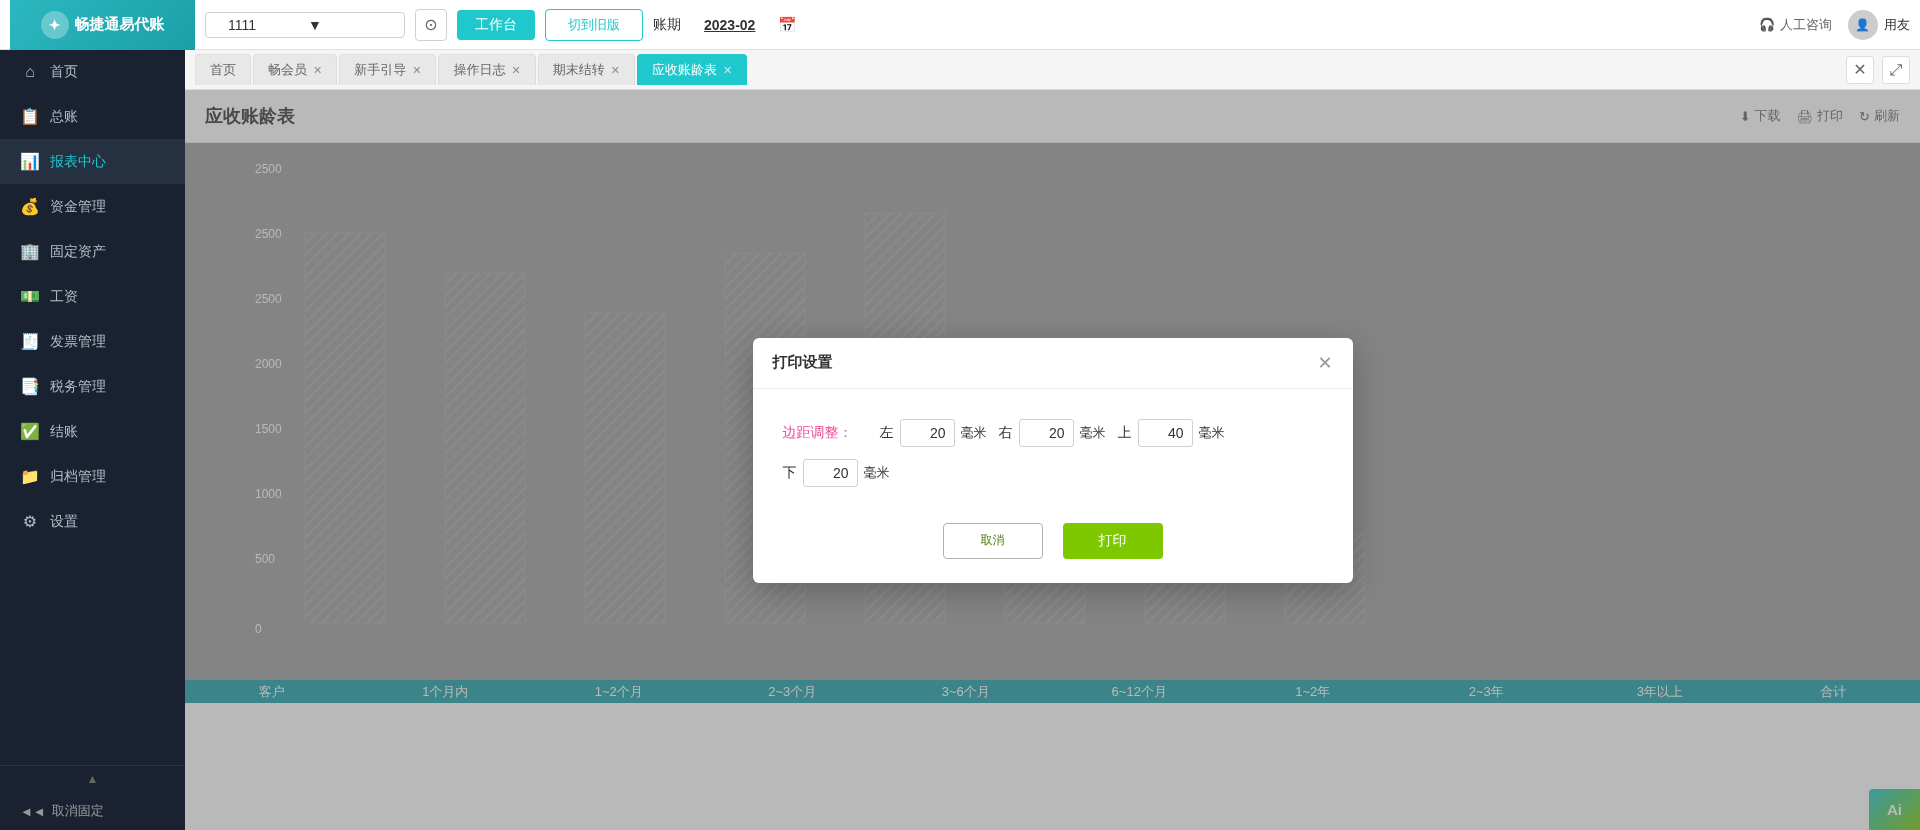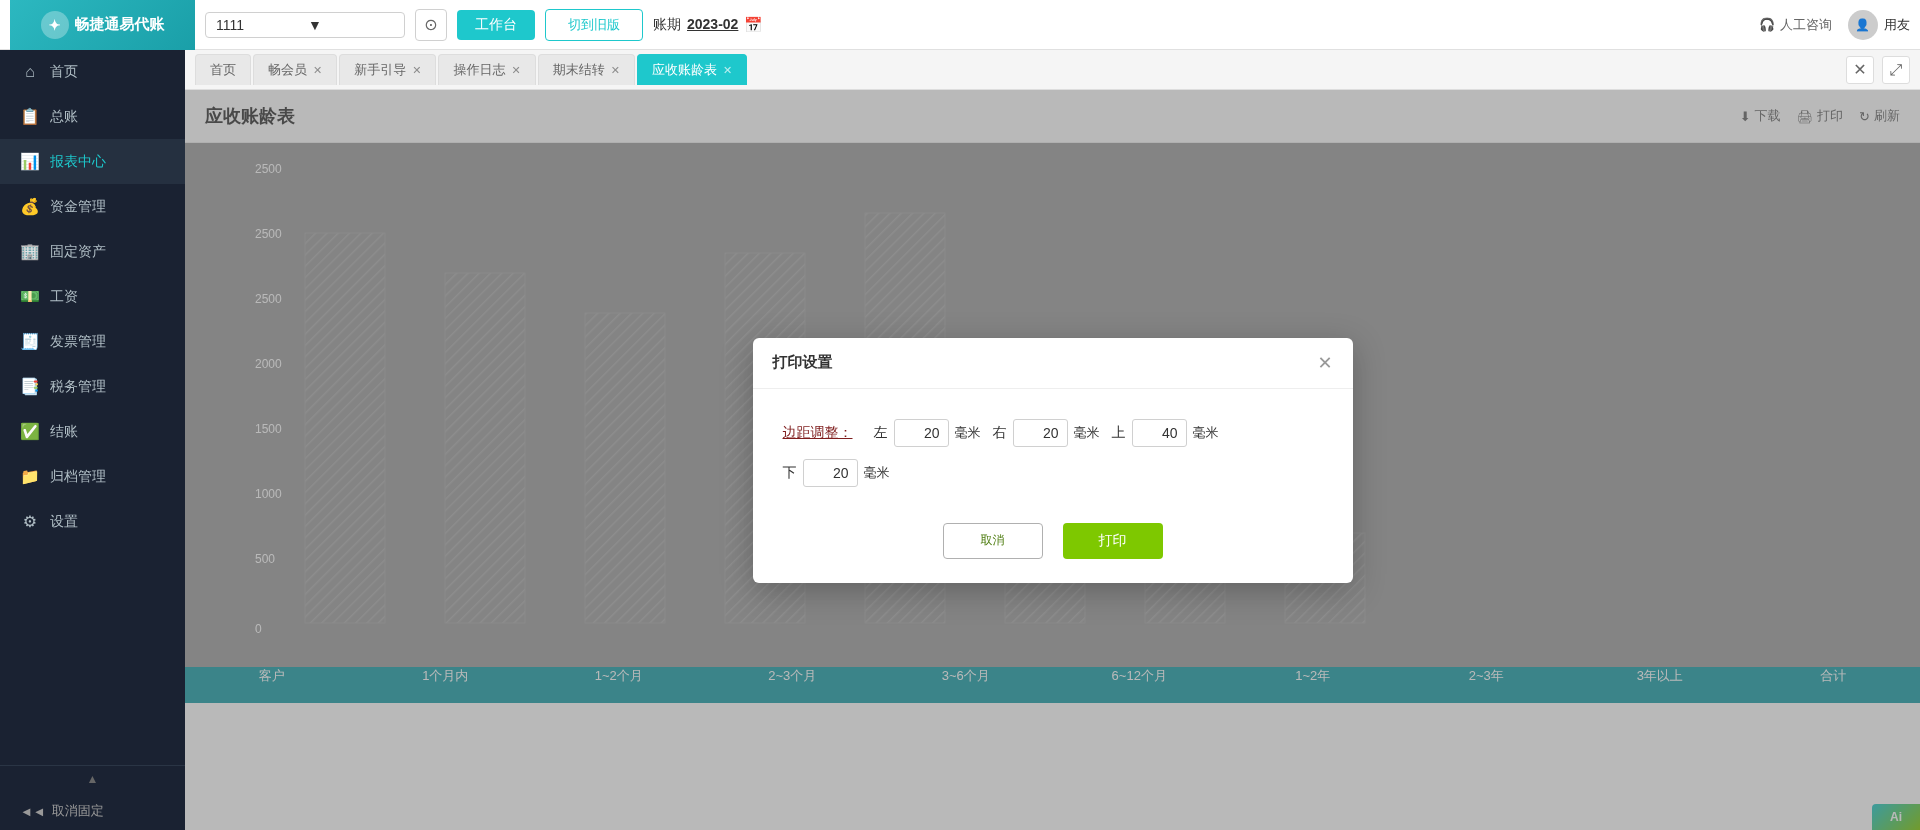--- a/index.html
+++ b/index.html
@@ -31,21 +31,21 @@
       width: 28px; height: 28px; margin-right: 6px;
       background: rgba(255,255,255,0.3);
       border-radius: 50%;
       display: flex; align-items: center; justify-content: center;
       font-size: 14px;
     }
     .company-selector {
       display: flex; align-items: center; gap: 6px;
       border: 1px solid #d0d0d0;
       border-radius: 4px;
-      padding: 4px 10px;
+      padding: 4px 22px;
       min-width: 200px;
       cursor: pointer;
       background: #fff;
     }
     .company-selector span { flex: 1; font-size: 14px; color: #333; }
     .dropdown-arrow { color: #999; font-size: 11px; }
     .icon-btn {
       width: 32px; height: 32px;
       border: 1px solid #d0d0d0;
       border-radius: 4px;
@@ -67,21 +67,21 @@
     .switch-btn {
       border: 1px solid #1ec8cc;
       color: #1ec8cc;
       background: #fff;
       border-radius: 4px;
       padding: 6px 22px;
       font-size: 13px;
       cursor: pointer;
     }
     .period-area {
-      display: flex; gap: 6px;
+      display: flex; align-items: center; gap: 23px;
       font-size: 14px; color: #333;
     }
     .period-value { font-weight: bold; text-decoration: underline; }
     .calendar-icon { color: #1ec8cc; cursor: pointer; font-size: 15px; }
     .header-right {
       margin-left: auto;
       display: flex; align-items: center; gap: 16px;
     }
     .consult-btn {
       display: flex; align-items: center; gap: 4px;
@@ -211,22 +211,22 @@
       display: flex; align-items: center; gap: 4px;
       color: #666; cursor: pointer; font-size: 13px;
     }
 
     
     .table-header-bar {
       position: absolute;
       bottom: 0;
       left: 0; right: 0;
       background: #1a9fa8;
-      height: 36px;
-      display: flex; align-items: flex-start;
+      height: 23px;
+      display: flex; align-items: center;
     }
     .th-cell {
       color: #fff;
       font-size: 13px;
       text-align: center;
       padding: 0 10px;
       flex: 1;
     }
 
     
@@ -254,21 +254,21 @@
     }
     .modal-close {
       cursor: pointer; color: #999; font-size: 18px;
     }
     .modal-body {
       padding: 30px 30px 20px;
     }
     .margin-row {
       display: flex; align-items: center; gap: 12px; flex-wrap: wrap;
     }
-    .margin-label { font-size: 14px; color: #7f1d1d; margin-right: 9px; text-decoration: underline; }
+    .margin-label { font-size: 14px; color: #ec4899; margin-right: 15px; }
     .margin-group {
       display: flex; align-items: center; gap: 6px;
     }
     .margin-dir { font-size: 14px; color: #333; }
     .margin-input {
       width: 55px;
       border: 1px solid #d0d0d0;
       border-radius: 3px;
       padding: 5px 8px;
       font-size: 14px;
@@ -299,22 +299,22 @@
       font-size: 14px;
       cursor: pointer;
     }
 
     
     .ai-badge {
       position: fixed;
       bottom: 0; right: 0;
       background: linear-gradient(135deg, #1ec8cc, #7ec800);
       color: #fff;
-      padding: 6px 18px;
-      font-size: 12px;
+      padding: 12px 18px;
+      font-size: 15px;
       font-weight: bold;
       border-radius: 4px 0 0 0;
     }
   </style>
 </head>
 <body>
 
 <div class="top-header">
   <div class="logo-area">
     <div class="logo-icon">✦</div>

